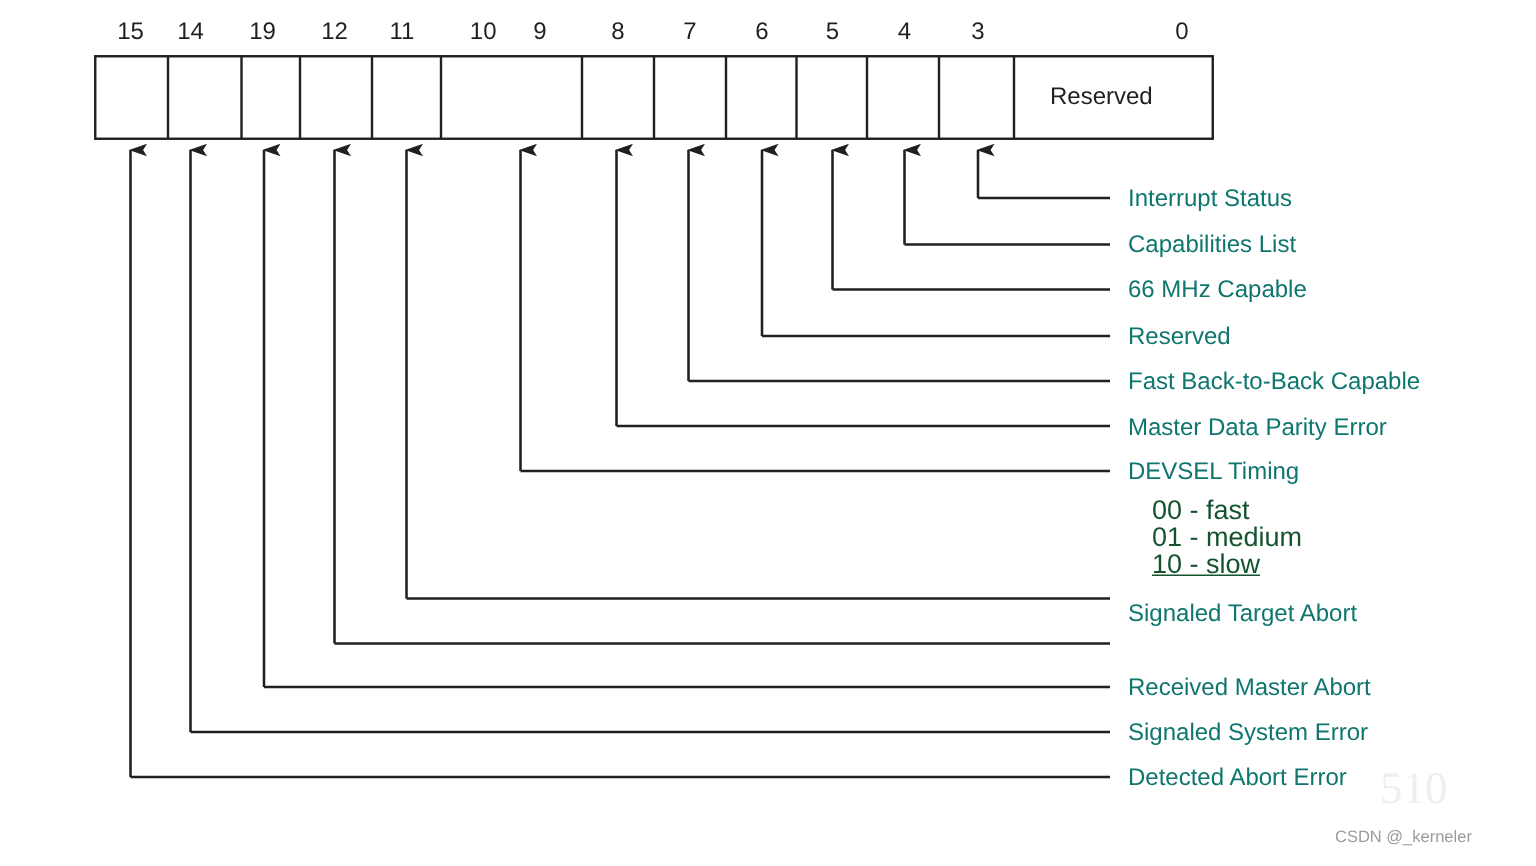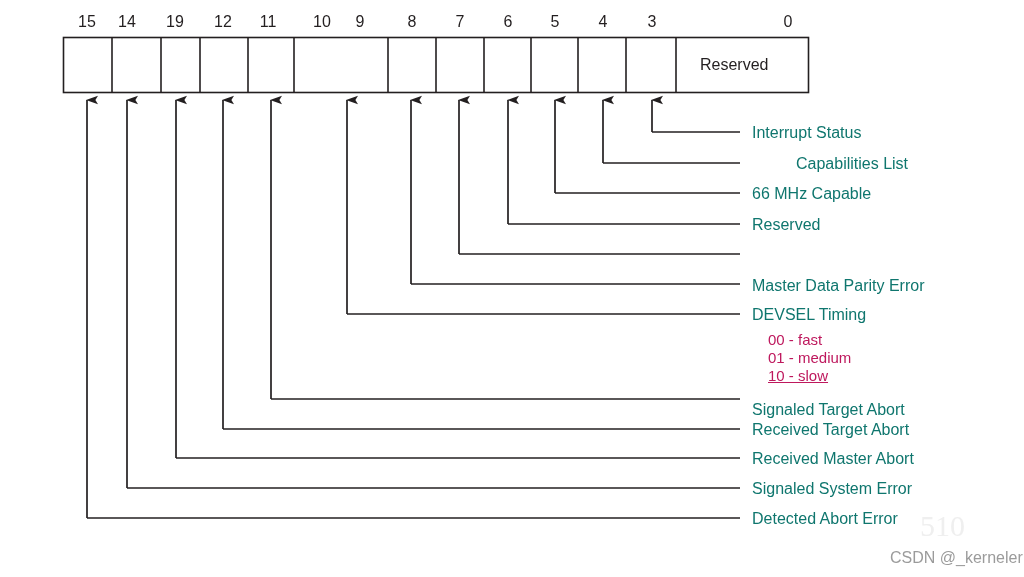--- a/index.html
+++ b/index.html
@@ -44,28 +44,28 @@
   }
   .callout-label {
     position: absolute;
     font-size: 16px;
     line-height: 19px;
     color: #0f766e;
     white-space: nowrap;
   }
   .sub-label {
     position: absolute;
-    font-size: 15px;
+    font-size: 18px;
     line-height: 18px;
-    color: #be185d;
+    color: #14532d;
     white-space: nowrap;
   }
   .attribution {
     position: absolute;
-    font-size: 16px;
+    font-size: 11px;
     line-height: 14px;
     color: #9b9b9b;
     white-space: nowrap;
   }
   .watermark-ghost {
     position: absolute;
     font-size: 30px;
     line-height: 32px;
     color: #efefef;
     white-space: nowrap;
@@ -142,46 +142,46 @@
       <path d="M87,518 L87,100" marker-end="url(#arrowUp)"></path>
       <path d="M87,518 L740,518"></path>
     </g>
   </svg>
 
   <div class="bit-number" style="left:67px;  top:13px; width:40px;">15</div>
   <div class="bit-number" style="left:107px; top:13px; width:40px;">14</div>
   <div class="bit-number" style="left:155px; top:13px; width:40px;">19</div>
   <div class="bit-number" style="left:203px; top:13px; width:40px;">12</div>
   <div class="bit-number" style="left:248px; top:13px; width:40px;">11</div>
-  <div class="bit-number" style="left:302px; top:13px; width:40px;">10</div>
+  <div class="bit-number" style="left:291px; top:13px; width:40px;text-align:right;">10</div>
   <div class="bit-number" style="left:340px; top:13px; width:40px;">9</div>
   <div class="bit-number" style="left:392px; top:13px; width:40px;">8</div>
   <div class="bit-number" style="left:440px; top:13px; width:40px;">7</div>
   <div class="bit-number" style="left:488px; top:13px; width:40px;">6</div>
   <div class="bit-number" style="left:535px; top:13px; width:40px;">5</div>
   <div class="bit-number" style="left:583px; top:13px; width:40px;">4</div>
   <div class="bit-number" style="left:632px; top:13px; width:40px;">3</div>
   <div class="bit-number" style="left:768px; top:13px; width:40px;">0</div>
 
   <div class="reserved-cell-text" style="left:700px; top:56px;">Reserved</div>
 
   <div class="watermark-ghost" style="left:920px; top:510px;">510</div>
 
   <div class="callout-label" style="left:752px; top:123px;">Interrupt Status</div>
-  <div class="callout-label" style="left:796px; top:154px;">Capabilities List</div>
+  <div class="callout-label" style="left:752px; top:154px;">Capabilities List</div>
   <div class="callout-label" style="left:752px; top:184px;">66 MHz Capable</div>
   <div class="callout-label" style="left:752px; top:215px;">Reserved</div>
+  <div class="callout-label" style="left:752px; top:245px;">Fast Back-to-Back Capable</div>
   <div class="callout-label" style="left:752px; top:276px;">Master Data Parity Error</div>
   <div class="callout-label" style="left:752px; top:305px;">DEVSEL Timing</div>
 
   <div class="sub-label" style="left:768px; top:331px;">00 - fast</div>
   <div class="sub-label" style="left:768px; top:349px;">01 - medium</div>
   <div class="sub-label" style="left:768px; top:367px;text-decoration:underline;">10 - slow</div>
 
   <div class="callout-label" style="left:752px; top:400px;">Signaled Target Abort</div>
-  <div class="callout-label" style="left:752px; top:420px;">Received Target Abort</div>
   <div class="callout-label" style="left:752px; top:449px;">Received Master Abort</div>
   <div class="callout-label" style="left:752px; top:479px;">Signaled System Error</div>
   <div class="callout-label" style="left:752px; top:509px;">Detected Abort Error</div>
 
   <div class="attribution" style="left:890px; top:551px;">CSDN @_kerneler</div>
 
 </div>
 
 </body></html>

